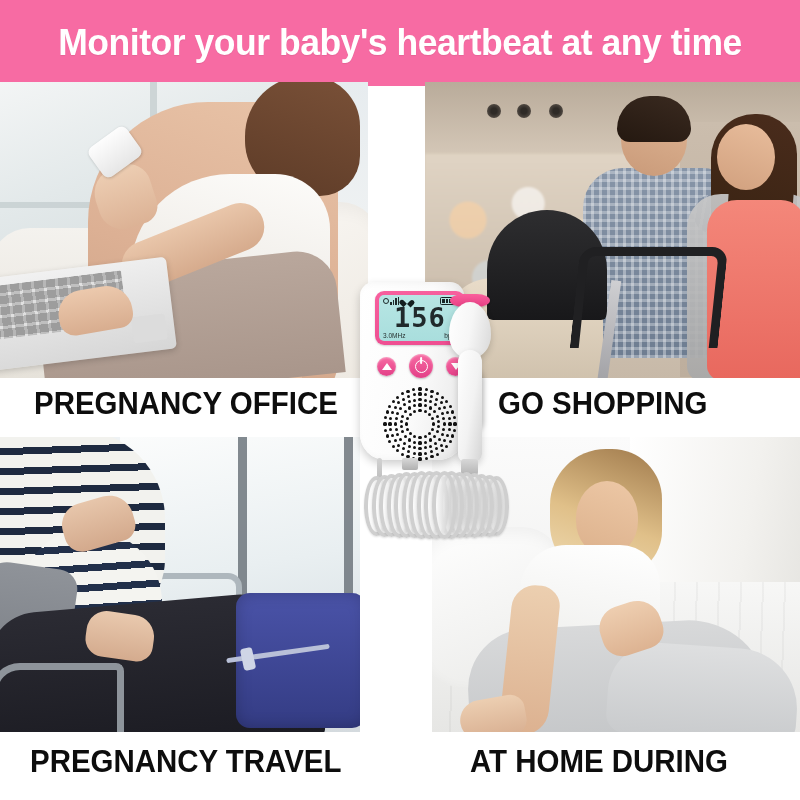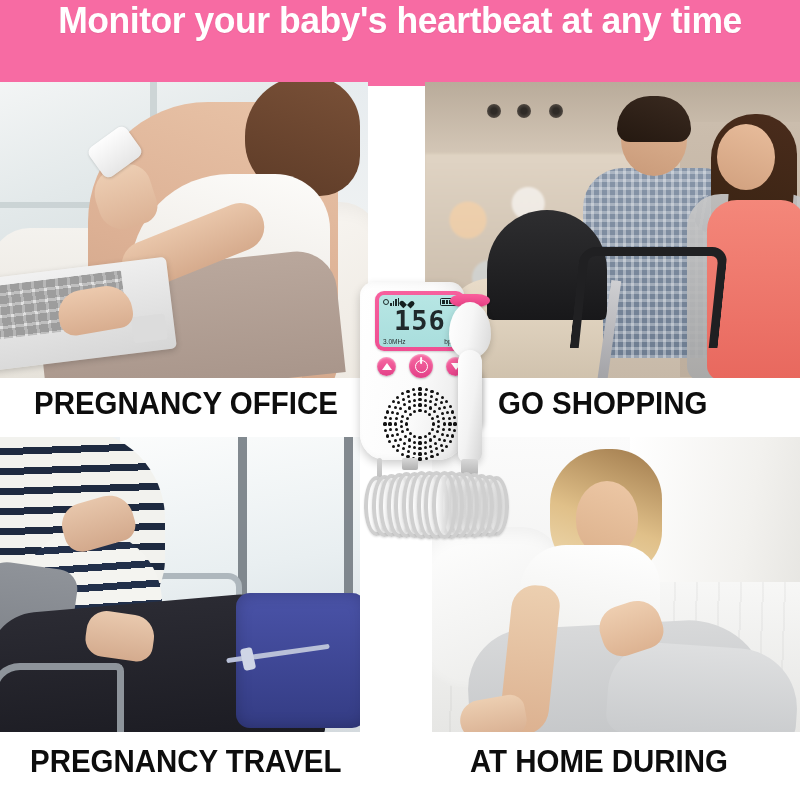--- a/index.html
+++ b/index.html
@@ -9,21 +9,21 @@
   #page{
     position:relative;
     width:800px;height:800px;
     overflow:hidden;background:#ffffff;
   }
 
   
   .banner{
     position:absolute;left:0;top:0;width:800px;height:86px;
     background:#f76ba3;
-    display:flex;justify-content:center;
+    display:flex;align-items:center;justify-content:center;
   }
   .banner-text{
     color:#ffffff;
     font-family:"Liberation Sans Narrow","Liberation Sans",sans-serif;
     font-size:37px;font-weight:bold;letter-spacing:-0.5px;
     transform:scaleX(0.96);
     white-space:nowrap;
     text-shadow:0 1px 1px rgba(0,0,0,.07);
   }
 
@@ -359,21 +359,21 @@
   
   .device{position:absolute;left:352px;top:282px;width:170px;height:270px;}
 
   .dev-body{
     position:absolute;left:8px;top:0;width:104px;height:178px;
     background:linear-gradient(100deg,#ffffff 0%,#fbfbfb 55%,#e7e7e7 100%);
     border-radius:14px 14px 26px 26px;
     box-shadow:0 4px 10px rgba(0,0,0,.20), inset -4px 0 8px rgba(0,0,0,.05);
   }
   .dev-bezel{
-    position:absolute;left:15px;top:9px;width:90px;height:60px;
+    position:absolute;left:15px;top:9px;width:90px;height:54px;
     background:linear-gradient(180deg,#f7609e,#ef4f92);
     border-radius:9px;
     box-shadow:0 1px 2px rgba(0,0,0,.18);
   }
   .lcd{
     position:absolute;left:4px;top:4px;right:4px;bottom:4px;
     background:linear-gradient(180deg,#b7e6e4 0%,#a9dedd 100%);
     border-radius:5px;overflow:hidden;
     display:flex;flex-direction:column;justify-content:space-between;
     padding:2px 4px;box-sizing:border-box;

